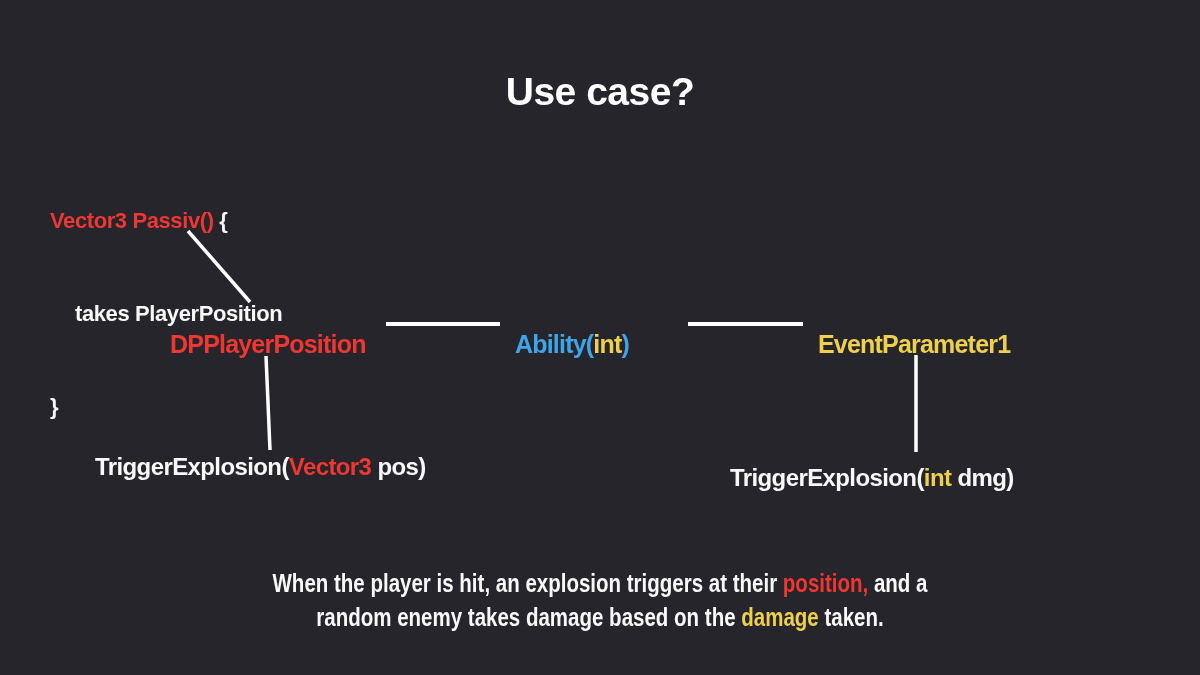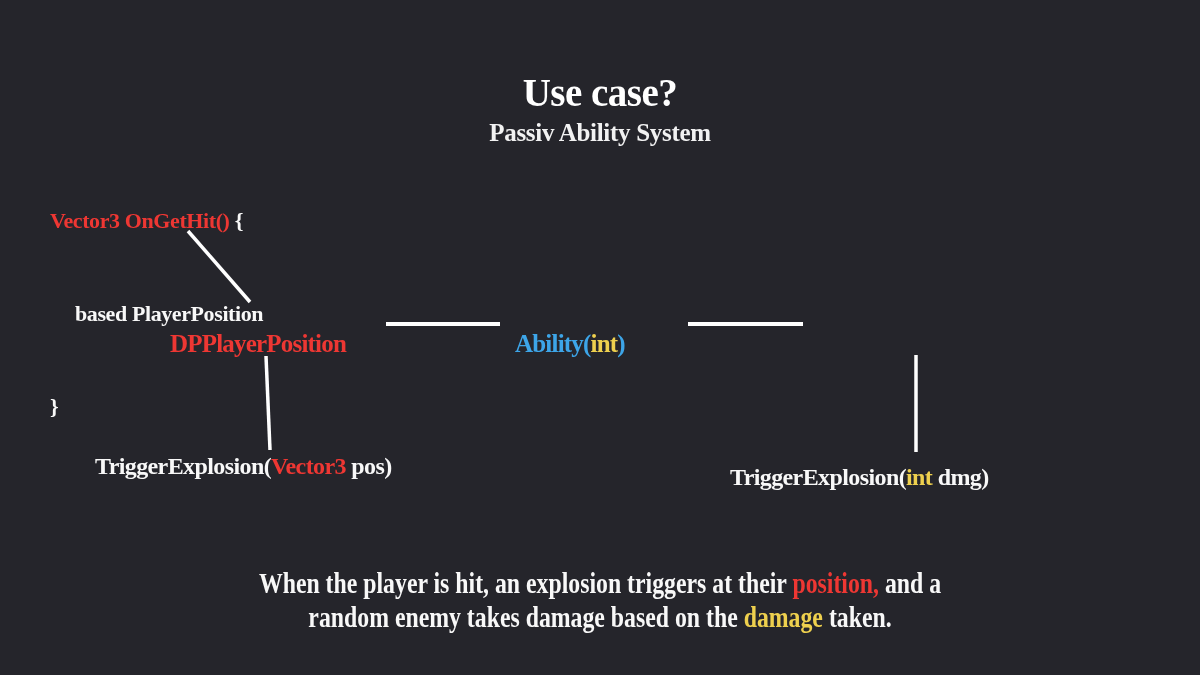--- a/index.html
+++ b/index.html
@@ -3,21 +3,21 @@
 <meta charset="utf-8">
 <style>
   * { margin: 0; padding: 0; box-sizing: border-box; }
   html, body { width: 1200px; height: 675px; overflow: hidden; }
   body {
     background: #25252b;
     font-family: "Liberation Sans", "DejaVu Sans", sans-serif;
     color: #f8f8f8;
     position: relative;
   }
-  .slide { position: absolute; inset: 0; width: 1200px; height: 675px; font-family: Liberation Serif, serif; }
+  .slide { position: absolute; inset: 0; width: 1200px; height: 675px; }
 
   .title {
     position: absolute; top: 70px; left: 0; width: 100%;
     text-align: center; font-size: 39px; font-weight: 800;
     letter-spacing: -0.5px; color: #ffffff;
   }
   .subtitle {
     position: absolute; top: 119px; left: 0; width: 100%;
     text-align: center; font-size: 25px; font-weight: 700;
     letter-spacing: -0.3px; color: #f2f2f2;
@@ -47,54 +47,54 @@
     position: absolute; font-size: 24px; font-weight: 700;
     letter-spacing: -0.6px; white-space: nowrap;
   }
   .cb-explosion { left: 95px;  top: 453px; }
   .cb-damage    { left: 730px; top: 464px; }
 
   .lines-svg { position: absolute; left: 0; top: 0; width: 1200px; height: 675px; pointer-events: none; }
 
   .description {
     position: absolute; top: 566px; left: 0; width: 100%;
-    text-align: center; font-size: 29px; font-weight: 800;
+    text-align: center; font-size: 25px; font-weight: 800;
     line-height: 34px;
   }
   .desc-line {
     transform: scaleX(0.82); transform-origin: 50% 0;
     white-space: nowrap;
   }
 </style>
 </head>
 <body>
 
 <div class="slide">
 
   <div class="title">Use case?</div>
-  <div class="subtitle">Passiv Ability System</div>
 
   <div class="code-block">
-    <div><span class="red">Vector3 OnGetHit()</span><span class="white"> {</span></div>
-    <div class="code-indent">based PlayerPosition</div>
+    <div><span class="red">Vector3 Passiv()</span><span class="white"> {</span></div>
+    <div class="code-indent">takes PlayerPosition</div>
     <div>}</div>
   </div>
 
   <svg class="lines-svg" viewBox="0 0 1200 675" xmlns="http://www.w3.org/2000/svg">
     <line x1="188" y1="231" x2="250" y2="302" stroke="#ffffff" stroke-width="3.5"></line>
     <line x1="386" y1="324" x2="500" y2="324" stroke="#ffffff" stroke-width="4"></line>
     <line x1="688" y1="324" x2="803" y2="324" stroke="#ffffff" stroke-width="4"></line>
     <line x1="266" y1="356" x2="270" y2="450" stroke="#ffffff" stroke-width="3.5"></line>
     <line x1="916" y1="355" x2="916" y2="452" stroke="#ffffff" stroke-width="3.5"></line>
   </svg>
 
   <div class="node node-dp red">DPPlayerPosition</div>
 
   <div class="node node-event"><span class="blue">Ability(</span><span class="yellow">int</span><span class="blue">)</span></div>
 
+  <div class="node node-param yellow">EventParameter1</div>
 
   <div class="callback cb-explosion"><span class="white">TriggerExplosion(</span><span class="red">Vector3</span><span class="white"> pos)</span></div>
 
   <div class="callback cb-damage"><span class="white">TriggerExplosion(</span><span class="yellow">int</span><span class="white"> dmg)</span></div>
 
   <div class="description">
     <div class="desc-line"><span class="white">When the player is hit, an explosion triggers at their </span><span class="red">position,</span><span class="white"> and a</span></div>
     <div class="desc-line"><span class="white">random enemy takes damage based on the </span><span class="yellow">damage</span><span class="white"> taken.</span></div>
   </div>
 

